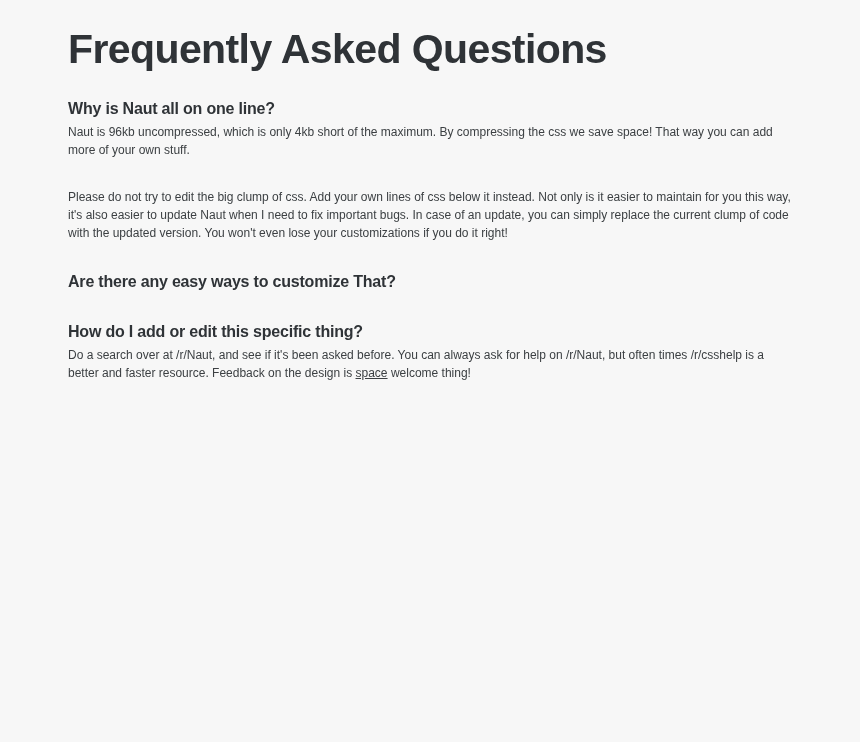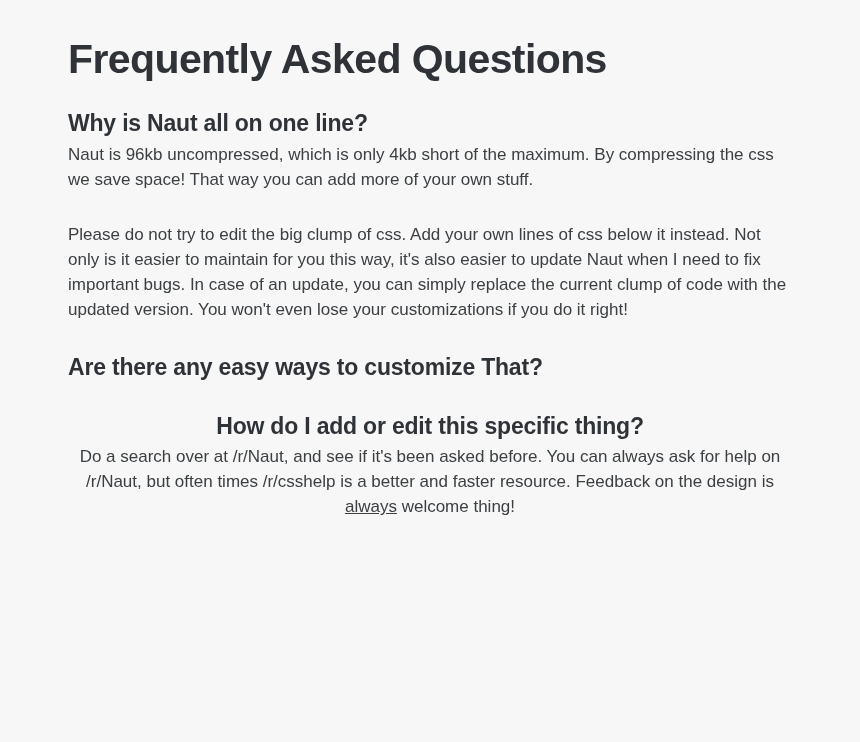--- a/index.html
+++ b/index.html
@@ -11,51 +11,50 @@
     height: 742px;
     background: #f7f7f7;
     font-family: "Liberation Sans", sans-serif;
     color: #33373b;
     overflow: hidden;
   }
   .page {
     box-sizing: border-box;
     width: 860px;
     height: 742px;
-    padding: 36px 68px 0 68px;
+    padding: 26px 68px 0 68px;
     background: #f7f7f7;
   }
   .page-title {
     font-size: 41px;
     line-height: 1.15;
     font-weight: bold;
     color: #2f3337;
     letter-spacing: -0.6px;
     margin: 0 0 26px 0;
   }
   .faq-list {
     display: block;
   }
   .faq-item {
     margin-bottom: 30px;
   }
   .faq-item:last-child {
     margin-bottom: 0;
-    text-align: center;
   }
   .faq-question {
-    font-size: 23px;
+    font-size: 16px;
     line-height: 1.25;
     font-weight: bold;
     color: #2f3337;
     letter-spacing: -0.2px;
     margin: 8px 0 5px 0;
   }
   .faq-answer {
-    font-size: 17px;
+    font-size: 12px;
     line-height: 1.47;
     color: #3c4043;
     margin: 0;
     max-width: 726px;
     font-weight: normal;
   }
   .faq-answer .u {
     text-decoration: underline;
   }
 </style>
@@ -78,17 +77,17 @@
 
     <div class="faq-item">
       <h2 class="faq-question">Are there any easy ways to customize That?</h2>
     </div>
 
     <div class="faq-item">
     </div>
 
     <div class="faq-item">
       <h2 class="faq-question">How do I add or edit this specific thing?</h2>
-      <p class="faq-answer"><span>Do a search over at /r/Naut, and see if it's been asked before. You can always ask for help on /r/Naut, but often times /r/csshelp is a better and faster resource. Feedback on the design is </span><span class="u">always</span><span> welcome thing!</span></p>
+      <p class="faq-answer"><span>Do a search over at /r/Naut, and see if it's been asked before. You can always ask for help on /r/Naut, but often times /r/csshelp is a better and faster resource. Feedback on the design is </span><span class="u">space</span><span> welcome thing!</span></p>
     </div>
 
   </div>
 </div>
 
 </body></html>

